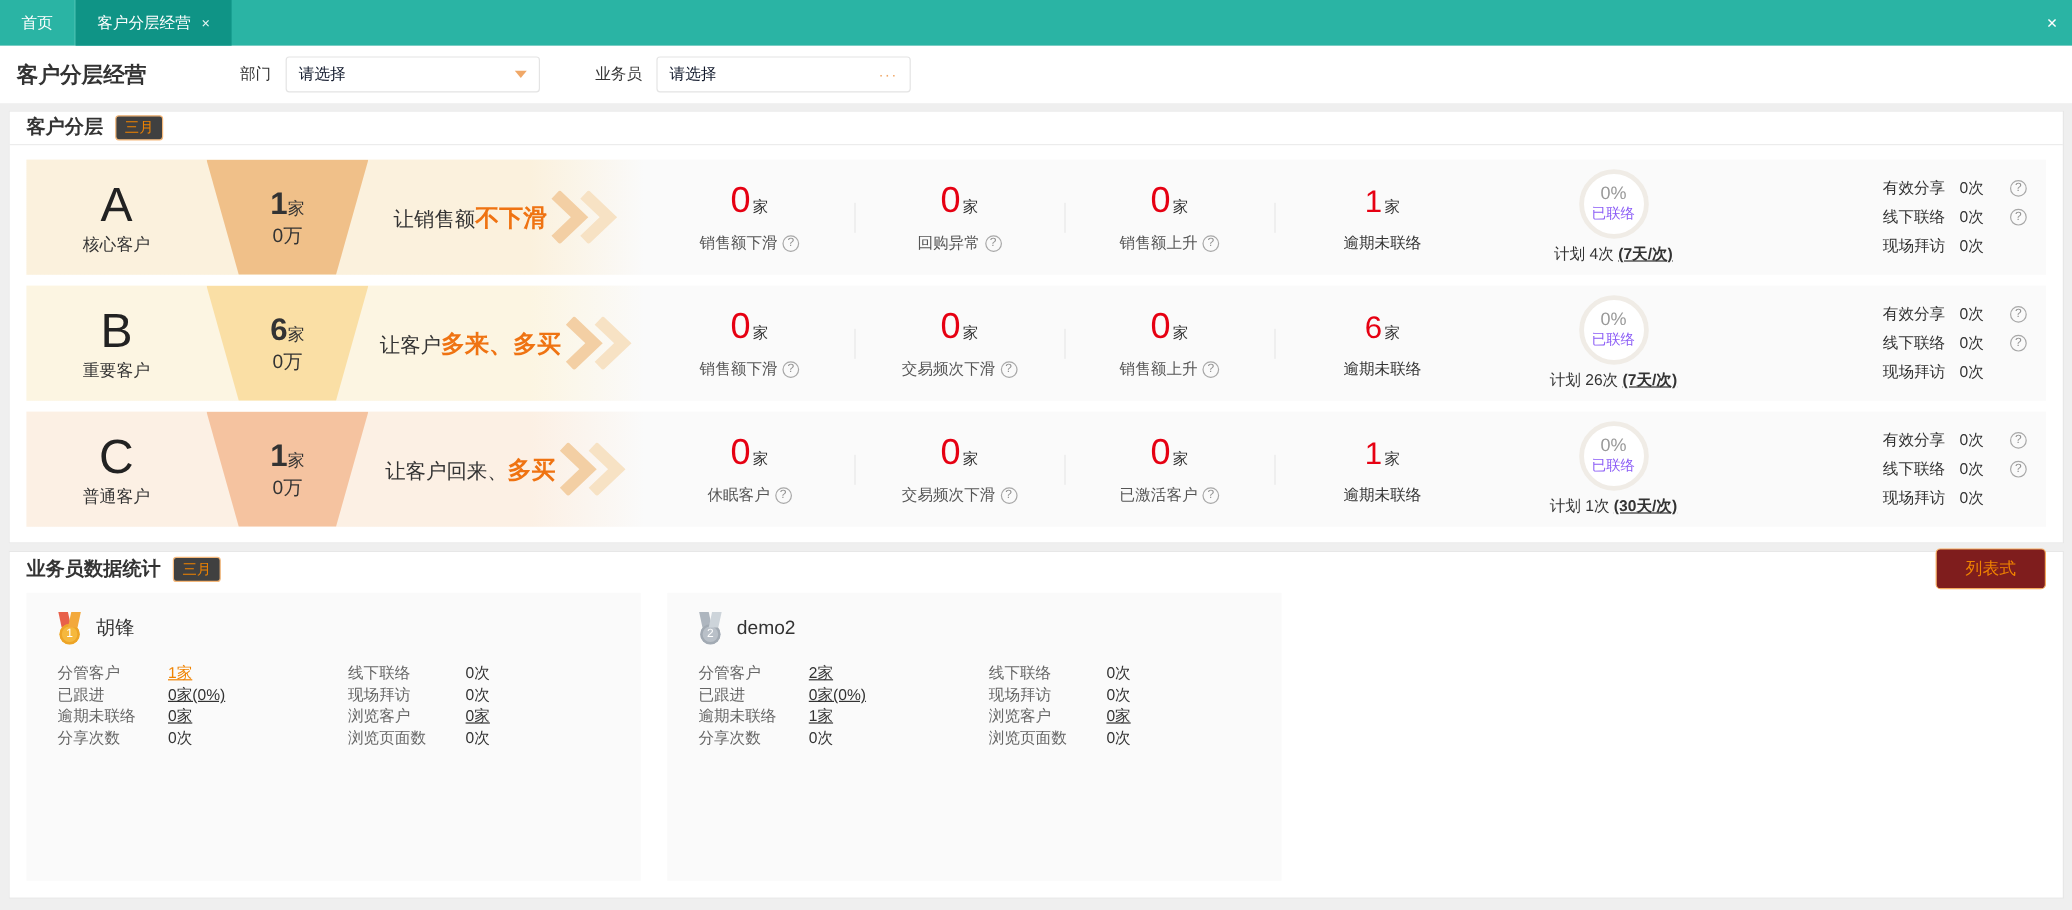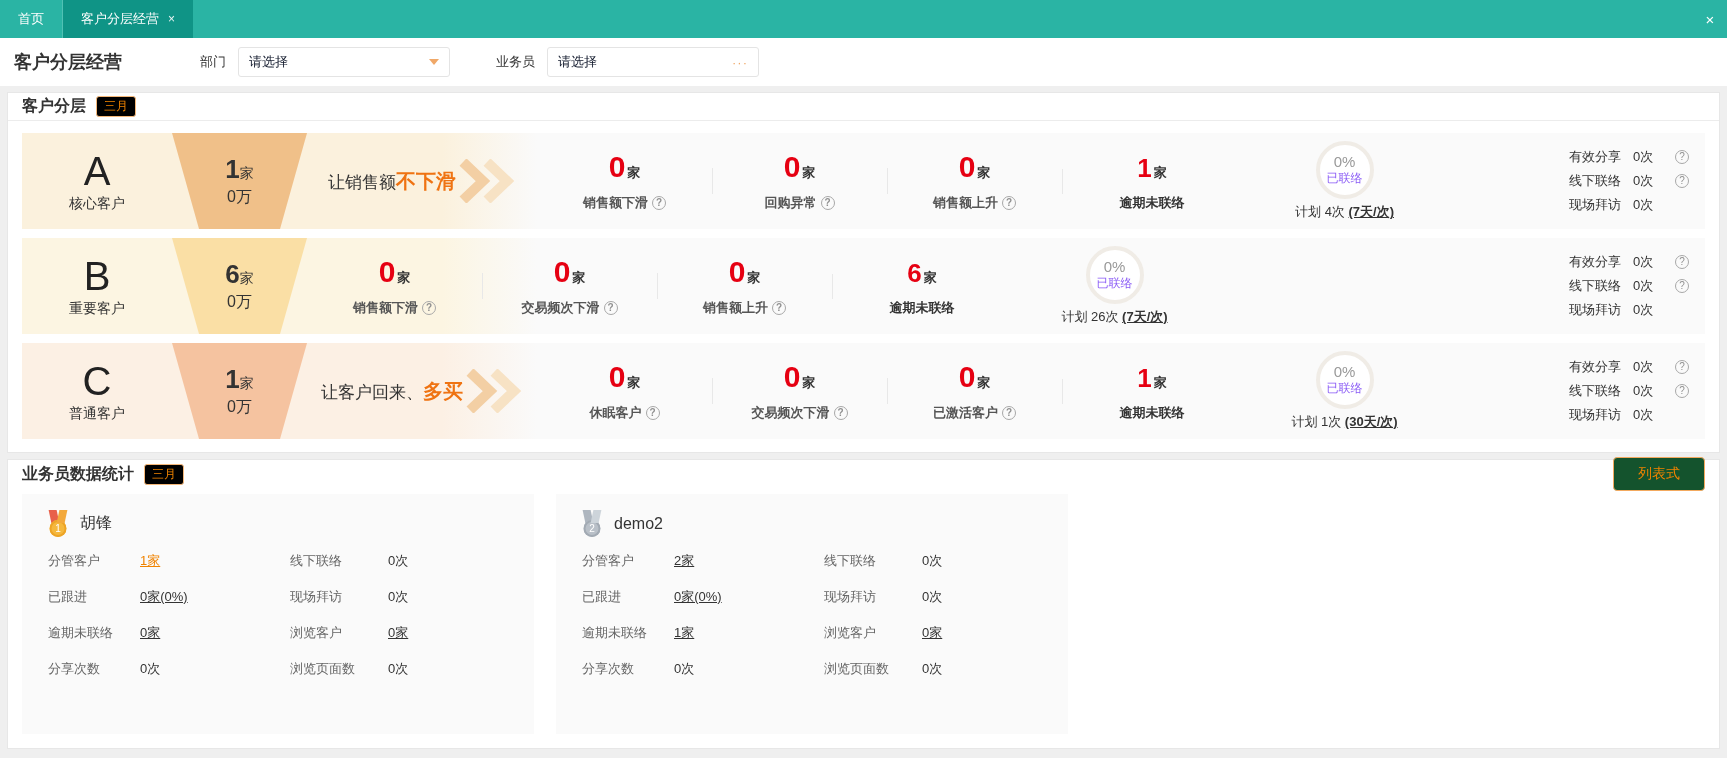--- a/index.html
+++ b/index.html
@@ -22,43 +22,43 @@
   .f-placeholder { color:#0f172a; font-size:13px; }
   .caret { width:0; height:0; border-left:5px solid transparent; border-right:5px solid transparent; border-top:6px solid #f0a868; }
   .dots { color:#f0a868; font-size:13px; letter-spacing:1px; }
   .f-gap { width:22px; }
 
   
   .panel { background:#fff; border:1px solid #e7e7e7; margin:6px 7px 0; }
   .panel-head { height:28px; display:flex; align-items:center; padding:0 14px; gap:10px; }
   .panel1 .panel-head { border-bottom:1px solid #ececec; }
   .panel-title { font-size:16px; font-weight:600; }
-  .badge { font-size:12px; color:#f08300; border:1px solid #f5b87a; background:#000000; padding:1px 7px; border-radius:3px; }
+  .badge { font-size:12px; color:#f08300; border:1px solid #f5b87a; background:#404040; padding:1px 7px; border-radius:3px; }
   .head-spacer { flex:1; }
-  .list-btn { font-size:14px; color:#f08300; border:1px solid #f3a95e; background:#14532d; border-radius:4px; padding:7px 24px; cursor:pointer;margin-left:37px; }
+  .list-btn { font-size:14px; color:#f08300; border:1px solid #f3a95e; background:#7f1d1d; border-radius:4px; padding:7px 24px; cursor:pointer;margin-left:37px; }
 
   
   .tiers { padding:12px 14px 4px; }
   .tier-row { display:flex; align-items:center; height:96px; margin-bottom:9px; background:#fafafa; }
   .tier-a { background:linear-gradient(90deg,#fbf1dd 0,#fbf1dd 420px,#fafafa 515px); }
   .tier-b { background:linear-gradient(90deg,#fcf5e2 0,#fcf5e2 420px,#fafafa 515px); }
   .tier-c { background:linear-gradient(90deg,#fcf0e4 0,#fcf0e4 420px,#fafafa 515px); }
   .tier-id { width:150px; text-align:center; }
   .tier-letter { font-size:40px; line-height:44px; color:#222; }
   .tier-name { font-size:14px; margin-top:2px; }
   .trap { width:135px; height:96px; display:flex; flex-direction:column; align-items:center; justify-content:center; clip-path:polygon(0 0,100% 0,80% 100%,20% 100%); }
   .trap-a { background:#f0c089; } .trap-b { background:#fadfa5; } .trap-c { background:#f5c3a0; }
   .trap-num { font-size:26px; font-weight:bold; }
   .trap-unit { font-size:14px; font-weight:normal; }
   .trap-amount { font-size:16px; margin-top:2px; }
   .slogan-zone { width:230px; display:flex; align-items:center; justify-content:center; gap:2px; }
   .slogan { font-size:17px; white-space:nowrap; }
   .slogan-accent { font-size:20px; font-weight:bold; color:#ef7312; }
 
-  .stat { width:175px; text-align:center; position:relative;font-weight:bold; }
+  .stat { width:175px; text-align:center; position:relative; }
   .vline::before { content:""; position:absolute; left:0; top:18px; bottom:18px; width:1px; background:#e8e8e8; }
   .stat-num { line-height:34px; }
   .big-red { font-size:30px; color:#e60012; }
   .unit { font-size:13px; color:#333; margin-left:2px; }
   .stat-label { font-size:13px; color:#555; margin-top:4px; display:flex; align-items:center; justify-content:center; gap:4px; }
   .overdue { width:180px; }
   .overdue .big-red { font-size:26px; }
   .overdue .stat-label { color:#333; }
   .help-icon { display:inline-block; width:14px; height:14px; border:1px solid #a8a8a8; border-radius:50%; color:#909090; font-size:10px; line-height:12px; text-align:center; cursor:pointer; flex:none; }
   .help-icon.hidden { visibility:hidden; }
@@ -80,21 +80,21 @@
   .card-name { font-size:16px; }
   .medal { position:relative; width:20px; height:27px; flex:none; display:inline-block; }
   .medal::before,.medal::after { content:""; position:absolute; top:0; width:8px; height:13px; }
   .medal::before { left:2px; transform:skewX(12deg); }
   .medal::after { right:2px; transform:skewX(-12deg); }
   .medal-gold::before { background:#e8604a; } .medal-gold::after { background:#f3a93c; }
   .medal-silver::before { background:#aeb6bf; } .medal-silver::after { background:#cdd4da; }
   .coin { position:absolute; bottom:0; left:50%; transform:translateX(-50%); width:17px; height:17px; border-radius:50%; color:#fff; font-size:10px; line-height:17px; text-align:center; }
   .medal-gold .coin { background:#f5b83d; box-shadow:inset 0 0 0 2px #eda426; }
   .medal-silver .coin { background:#b9c0c8; box-shadow:inset 0 0 0 2px #a2aab3; }
-  .card-grid { display:grid; grid-template-columns:92px 150px 98px 1fr; row-gap:18px; font-size:13px; align-items:center; }
+  .card-grid { display:grid; grid-template-columns:92px 150px 98px 1fr; row-gap:0; font-size:13px; align-items:center; }
   .c-label { color:#666; }
   .c-val { color:#333; }
   .link { text-decoration:underline; cursor:pointer; }
   .orange { color:#f08300; }
 </style>
 </head>
 <body>
 
 <div class="topbar">
   <div class="tab home">
@@ -200,20 +200,27 @@
 
     <div class="tier-row tier-b">
       <div class="tier-id">
         <div class="tier-letter">B</div>
         <div class="tier-name">重要客户</div>
       </div>
       <div class="trap trap-b">
         <div class="trap-num"><span>6</span><span class="trap-unit">家</span></div>
         <div class="trap-amount">0万</div>
       </div>
+      <div class="slogan-zone">
+        <span class="slogan"><span>让客户</span><span class="slogan-accent">多来、多买</span></span>
+        <svg class="arrow-icon" width="58" height="44" viewBox="0 0 58 44">
+            <polyline points="5,3 25,22 5,41" fill="none" stroke="#f3cfa4" stroke-width="10"></polyline>
+            <polyline points="29,3 49,22 29,41" fill="none" stroke="#f7e2c4" stroke-width="10"></polyline>
+          </svg>
+      </div>
       <div class="stat">
         <div class="stat-num"><span class="big-red">0</span><span class="unit">家</span></div>
         <div class="stat-label">
             <span>销售额下滑</span>
             <span class="help-icon">?</span>
           </div>
       </div>
       <div class="stat vline">
         <div class="stat-num"><span class="big-red">0</span><span class="unit">家</span></div>
         <div class="stat-label">

